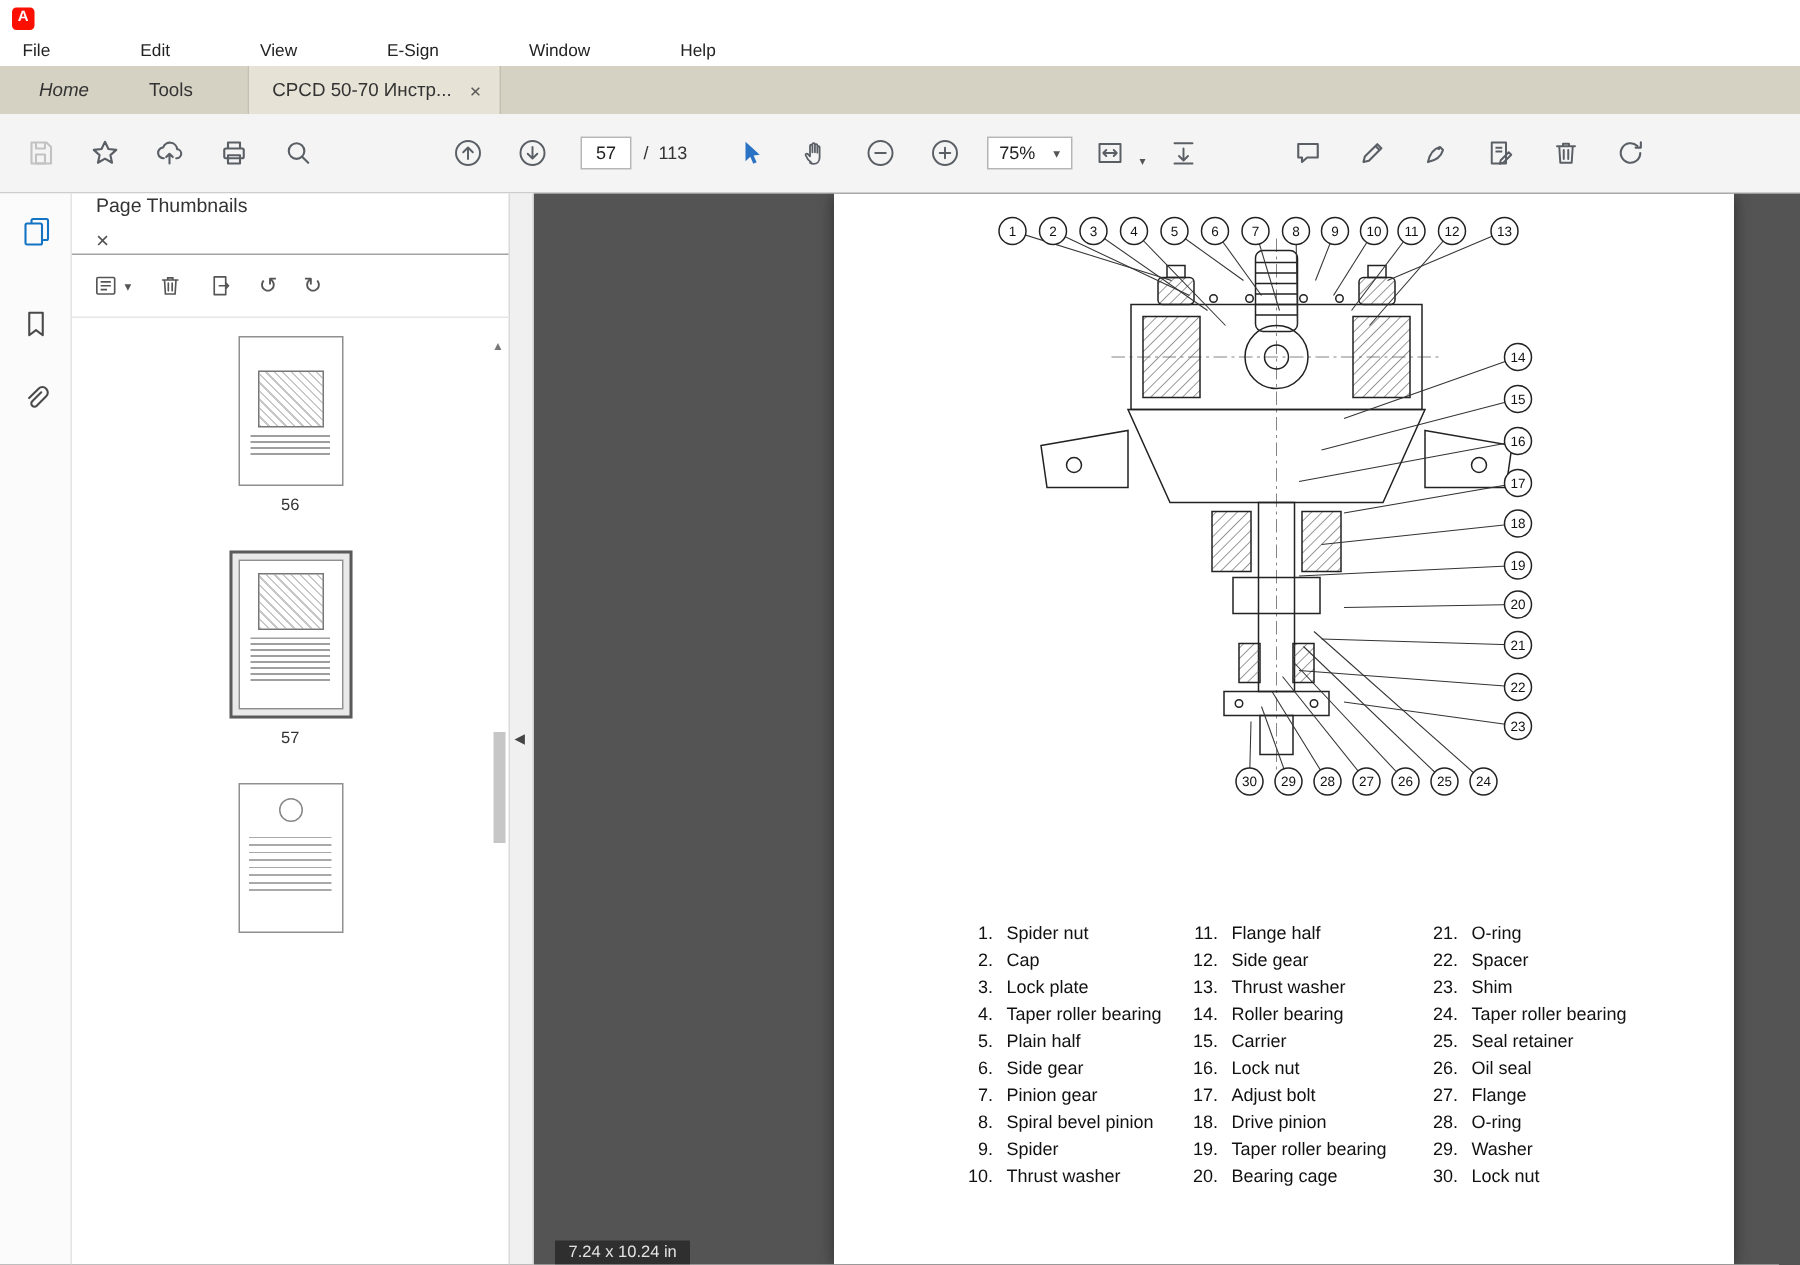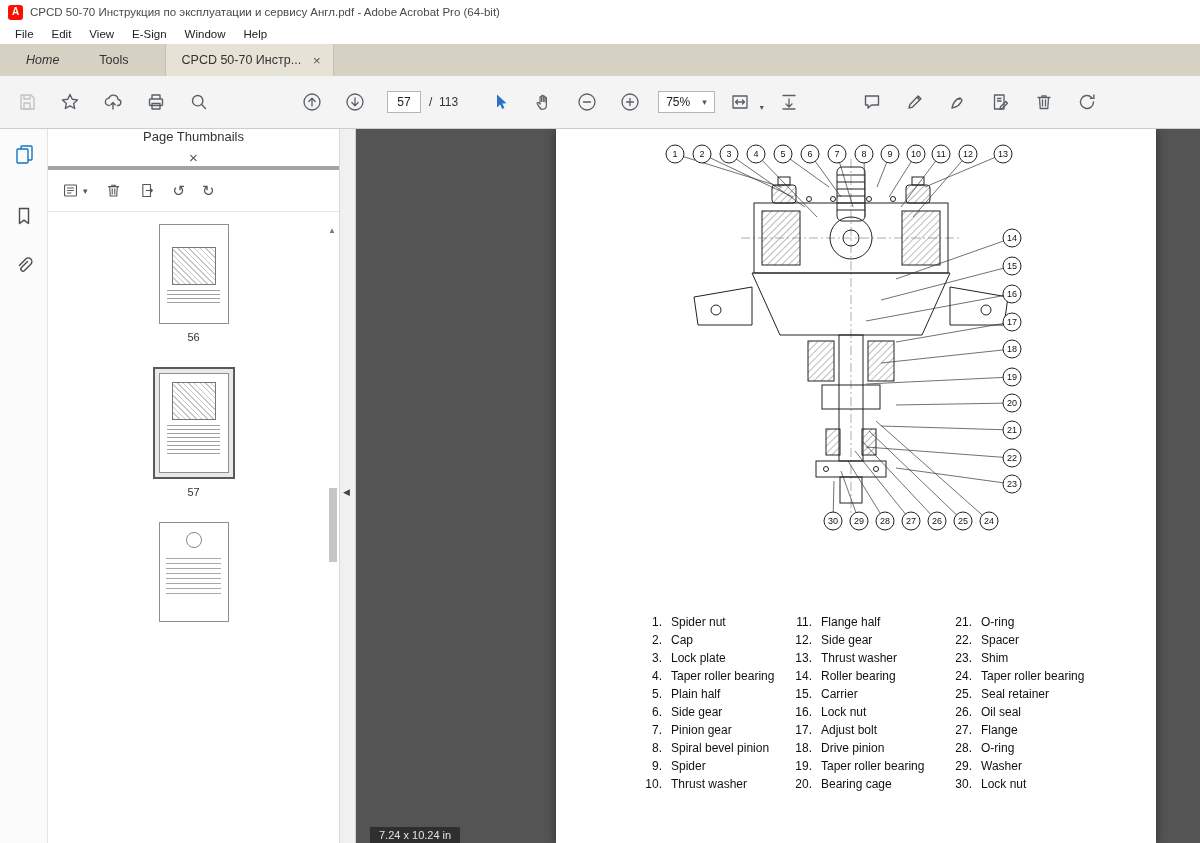--- a/index.html
+++ b/index.html
@@ -7,21 +7,21 @@
   body { font-family:"Liberation Sans", sans-serif; background:#fff; }
   .app { position:relative; width:1200px; height:843px; }
 
   
   .titlebar { height:24px; background:#fff; display:flex; align-items:center; padding-left:8px; gap:7px; }
   .acro { width:15px; height:15px; background:#fa0f00; border-radius:3px; color:#fff; font-size:10px; font-weight:bold;
           display:flex; align-items:center; justify-content:center; line-height:1; }
   .ttext { font-size:11.5px; color:#4a4a4a; white-space:nowrap; }
 
   
-  .menubar { height:20px; background:#fff; display:flex; align-items:center; padding-left:6px; }
+  .menubar { height:20px; background:#fff; display:flex; align-items:center; padding-left:6px;gap:42px; }
   .menubar span { font-size:11.5px; color:#222; padding:2px 9px; cursor:default; }
 
   
   .tabbar { height:32px; background:#d5d1c3; display:flex; align-items:stretch; }
   .tab { font-size:12.5px; color:#333; padding:0 20px; display:flex; align-items:center; cursor:default; }
   .tab-home { margin-left:6px;font-style:italic; }
   .tab-doc { background:#e6e2d5; border-left:1px solid #c3bfb1; border-right:1px solid #c3bfb1; margin-left:16px;
              padding:0 12px 0 16px; gap:12px; max-width:200px; }
   .tab-doc .lbl { white-space:nowrap; overflow:hidden; text-overflow:ellipsis; max-width:150px; }
   .tab-doc .x { color:#555; font-size:13px; }
@@ -46,21 +46,21 @@
 
   
   .rail { width:48px; background:#fbfbfb; border-right:1px solid #e4e4e4; display:flex; flex-direction:column; align-items:center; padding-top:10px; }
   .rail-btn { width:30px; height:30px; display:flex; align-items:center; justify-content:center; }
   .rail-btn + .rail-btn { margin-top:30px; }
   .rail-btn.b2 { margin-top:32px; }
   .rail-btn.b3 { margin-top:20px; }
 
   
   .panel { width:292px; background:#fff; border-right:1px solid #d9d9d9; display:flex; flex-direction:column; }
-  .panel-h { height:41px; display:flex; align-items:center; padding:0 16px; border-bottom:4px solid #a3a3a3;flex-direction:column; }
+  .panel-h { height:41px; display:flex; padding:0 16px; border-bottom:1px solid #a3a3a3;flex-direction:column; }
   .panel-h .t { font-size:13px; color:#333; flex:1; }
   .panel-h .x { color:#555; font-size:15px; }
   .panel-t { height:42px; display:flex; align-items:center; padding:0 14px; gap:17px; border-bottom:1px solid #e6e6e6; color:#555; }
   .panel-t .pt { display:flex; align-items:center; gap:4px; }
   .rotglyph { font-size:15px; color:#555; line-height:1; }
 
   .thumbs { flex:1; position:relative; overflow:hidden; padding-top:12px; display:flex; flex-direction:column; align-items:center; }
   .titem { display:flex; flex-direction:column; align-items:center; margin-bottom:24px; }
   .tbox { background:#fff; border:1px solid #8f8f8f; overflow:hidden; }
   .tb54 { width:68px; height:72px; }
@@ -97,21 +97,20 @@
   .pgnum { position:absolute; top:692px; left:0; width:100%; text-align:center; font-size:11px; color:#111; }
   .size-tip { position:absolute; left:14px; top:698px; background:rgba(45,45,45,.95); color:#e3e3e3; font-size:11px; padding:2px 9px 3px; }
 </style>
 </head>
 <body>
 
 <div class="app">
 
   <div class="titlebar">
     <div class="acro">A</div>
-    <div class="ttext">CPCD 50-70 Инструкция по эксплуатации и сервису Англ.pdf - Adobe Acrobat Pro (64-bit)</div>
   </div>
 
   <div class="menubar">
     <span>File</span>
     <span>Edit</span>
     <span>View</span>
     <span>E-Sign</span>
     <span>Window</span>
     <span>Help</span>
   </div>

